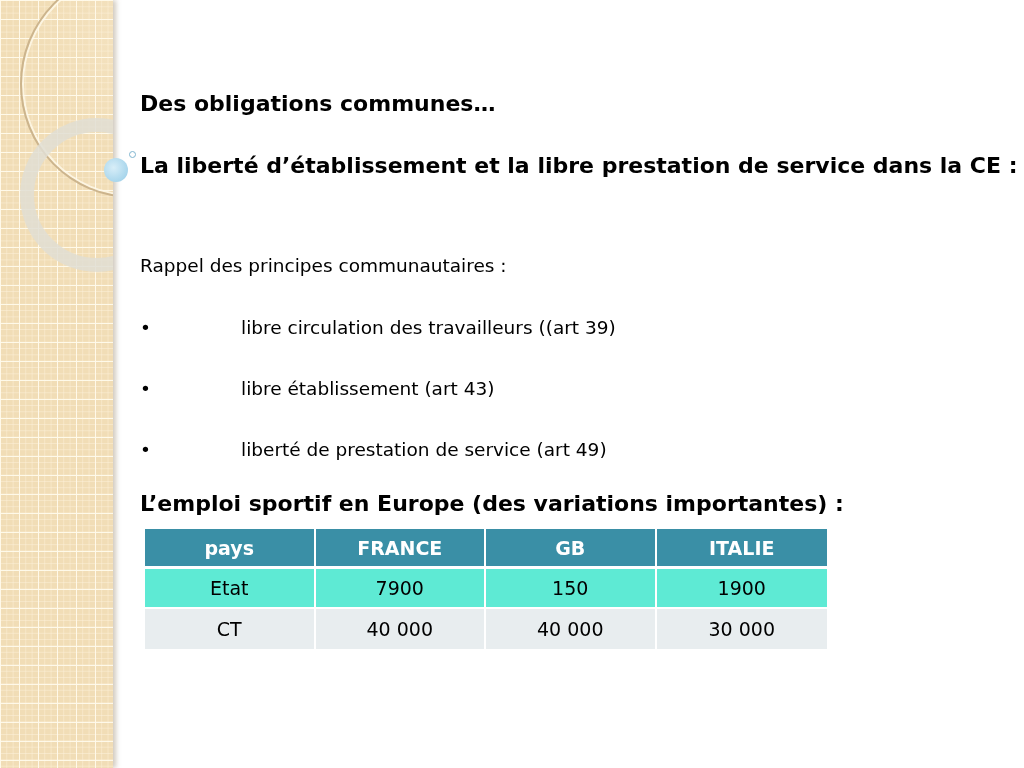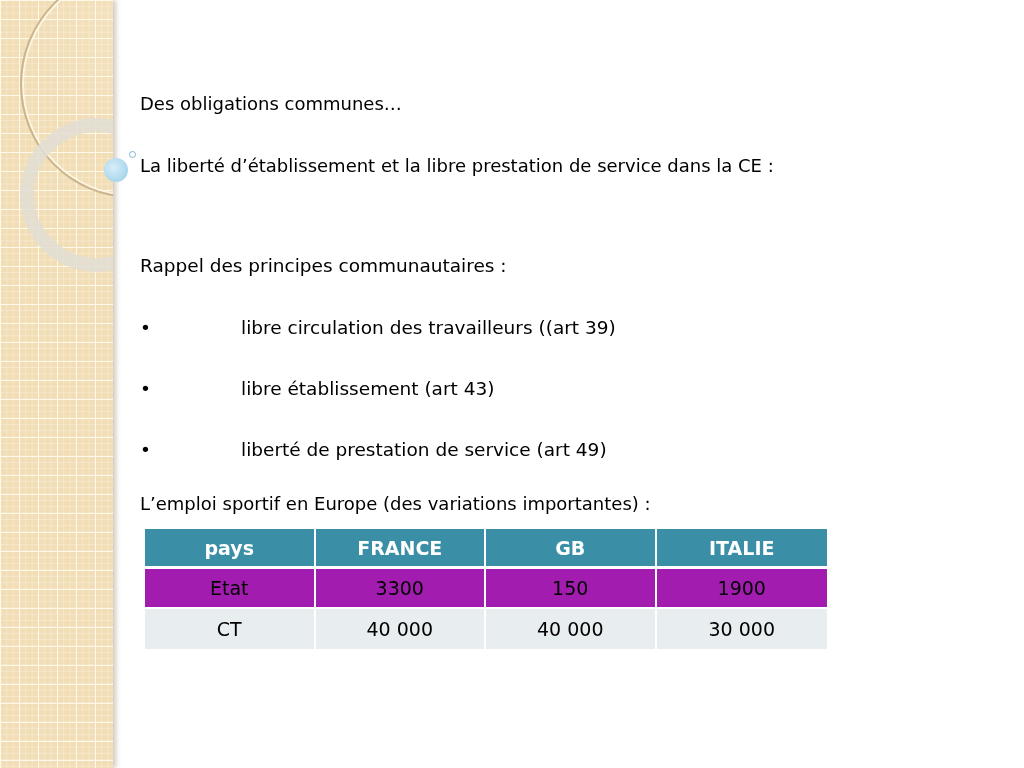--- a/index.html
+++ b/index.html
@@ -47,40 +47,40 @@
     position:absolute; left:129px; top:151px; width:7px; height:7px; border-radius:50%;
     border:1px solid #7fb5cf; background:#fff; box-sizing:border-box; z-index:3;
   }
   .content {
     position:absolute; left:140px; top:0; width:870px;
     font-size:19px;
   }
   .line {
     position:absolute; left:0; white-space:nowrap; line-height:22px;
   }
-  .bold { font-weight:normal; font-size:18px; }
+  .bold { font-weight:bold; font-size:22px; }
   .regular { font-size:18.5px;margin-top:39px; }
   .bullet-dot { position:absolute; left:0; }
   .bullet-text { position:absolute; left:101px;text-align:right; }
   table.data {
     position:absolute; left:145px; top:529px;
     border-collapse:separate; border-spacing:0;
     width:682px;
     font-size:19px;
   }
   table.data th, table.data td {
     width:170px; text-align:center; padding:0; box-sizing:border-box;
     border-right:2px solid #ffffff;
   }
   table.data th:last-child, table.data td:last-child { border-right:none; }
   table.data th {
     background:#3a8fa6; color:#ffffff; font-weight:bold; height:40px;
     border-bottom:3px solid #ffffff;
   }
-  table.data tr.row-odd td { background:#a21caf; height:40px; border-bottom:2px solid #ffffff; }
+  table.data tr.row-odd td { background:#5eead4; height:40px; border-bottom:2px solid #ffffff; }
   table.data tr.row-even td { background:#e8edef; height:40px; }
 </style>
 </head>
 <body>
 
 <div class="sidebar">
   <div class="ring ring-big-fill"></div>
   <div class="ring ring-big"></div>
   <div class="ring ring-small"></div>
 </div>
@@ -113,21 +113,21 @@
     <tr>
       <th>pays</th>
       <th>FRANCE</th>
       <th>GB</th>
       <th>ITALIE</th>
     </tr>
   </thead>
   <tbody>
     <tr class="row-odd">
       <td>Etat</td>
-      <td>3300</td>
+      <td>7900</td>
       <td>150</td>
       <td>1900</td>
     </tr>
     <tr class="row-even">
       <td>CT</td>
       <td>40 000</td>
       <td>40 000</td>
       <td>30 000</td>
     </tr>
   </tbody>

